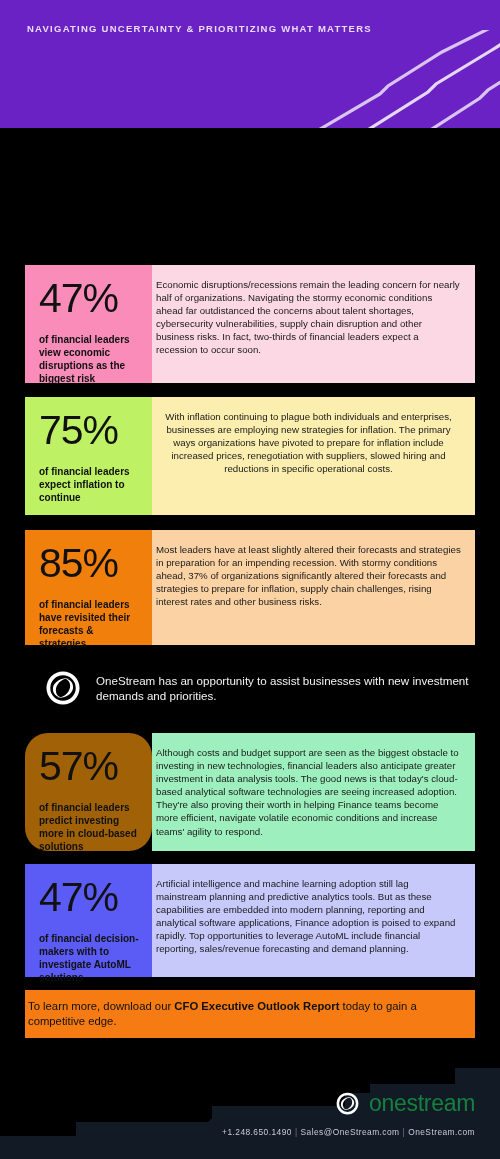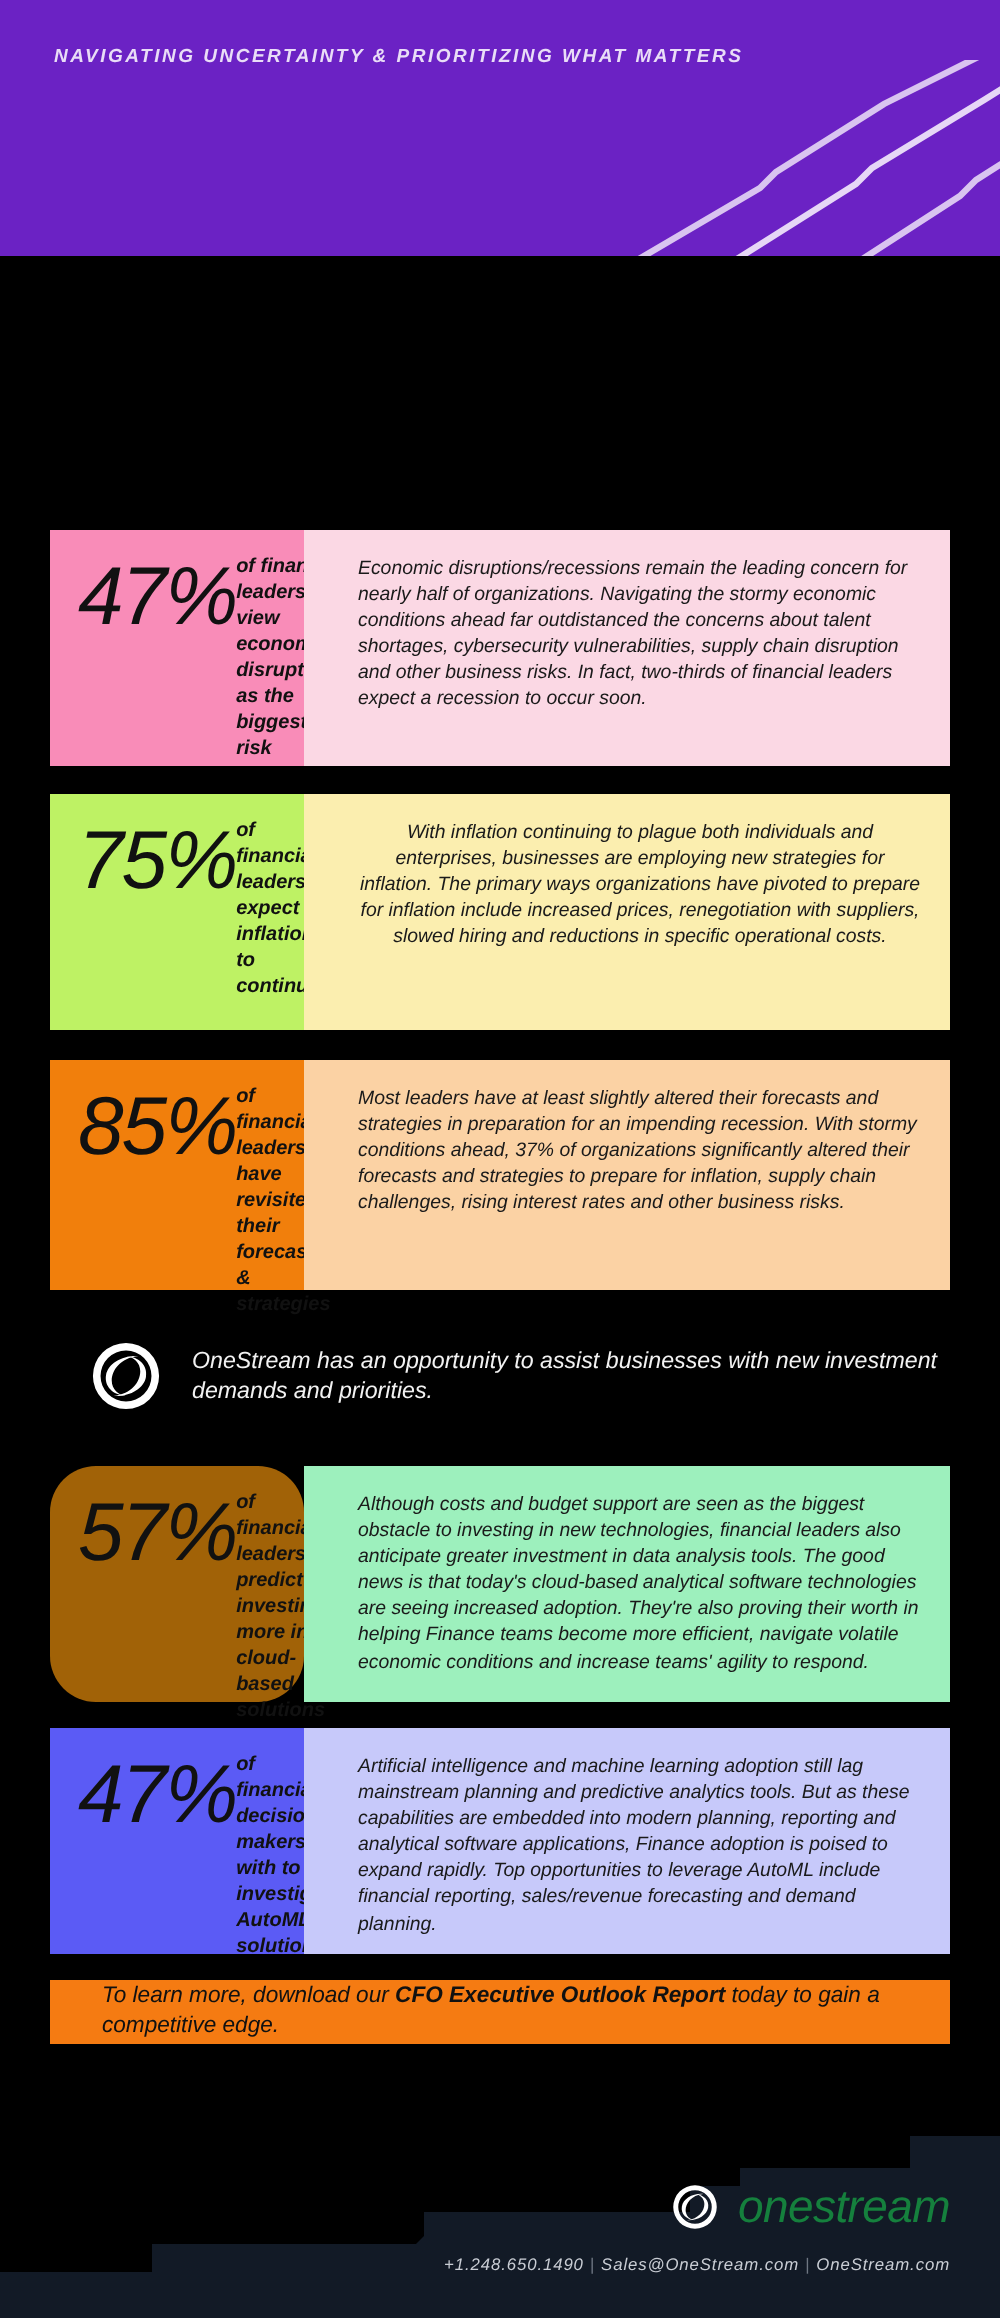--- a/index.html
+++ b/index.html
@@ -2,21 +2,21 @@
 <html><head>
 <meta charset="utf-8">
 <style>
   * { margin:0; padding:0; box-sizing:border-box; }
   html, body {
     width:500px; height:1159px;
     background:#000000;
     font-family:"Liberation Sans", sans-serif;
     overflow:hidden;
   }
-  .page { position:relative; width:500px; height:1159px; background:#000;font-style:italic; }
+  .page { position:relative; width:500px; height:1159px; background:#000; }
 
   
   .header {
     position:absolute; left:0; top:0; width:500px; height:128px;
     background:#6B22C4; overflow:hidden;
   }
   .eyebrow {
     position:absolute; left:27px; top:23px;
     font-size:9.5px; letter-spacing:1.25px; font-weight:600;
     color:#E9DDF7; white-space:nowrap;
@@ -30,51 +30,51 @@
   .streaks { position:absolute; right:-10px; top:30px; width:200px; height:110px; }
 
   
   .card {
     position:absolute; left:25px; width:450px;
     display:flex; align-items:stretch;
   }
   .stat-col {
     width:127px; flex:0 0 127px;
     padding:12px 10px 12px 14px;
-    display:flex; flex-direction:row; justify-content:flex-start;
+    display:flex; flex-direction:column; justify-content:flex-start;gap:11px;
   }
   .stat-num {
     font-size:41px; line-height:42px; font-weight:300;
     color:#111111; letter-spacing:-1px; margin-bottom:3px;
   }
   .stat-label {
     font-size:10px; line-height:13px; font-weight:bold; color:#111111;
   }
   .body-col {
-    flex:1 1 auto; padding:13px 14px 13px 27px;
+    flex:1 1 auto; padding:13px 14px 13px 4px;
   }
   .body-text {
     font-size:9.7px; line-height:13.1px; color:#1a1a1a;
   }
 
   
   .callout {
     position:absolute; left:25px; top:660px; width:450px; height:55px;
     display:flex; align-items:center; gap:14px;
   }
   .callout-logo { flex:0 0 38px; width:38px; height:38px; margin-left:19px; }
   .callout-text {
     font-size:11.6px; line-height:15px; color:#F2F2F2; font-weight:400;
   }
 
   
   .cta {
-    position:absolute; left:25px; top:990px; width:450px; height:32px;
+    position:absolute; left:25px; top:990px; width:450px; height:48px;
     background:#F57B12; display:flex; align-items:center;
-    padding:0 26px;
+    padding:0 3px;
   }
   .cta-text { font-size:11.3px; line-height:15.5px; color:#111111; }
   .cta-text b { font-weight:bold; }
 
   
   .footer { position:absolute; left:0; top:1040px; width:500px; height:119px; }
   .foot-logo-wrap {
     position:absolute; right:25px; top:50px;
     display:flex; align-items:center; gap:9px;
   }

